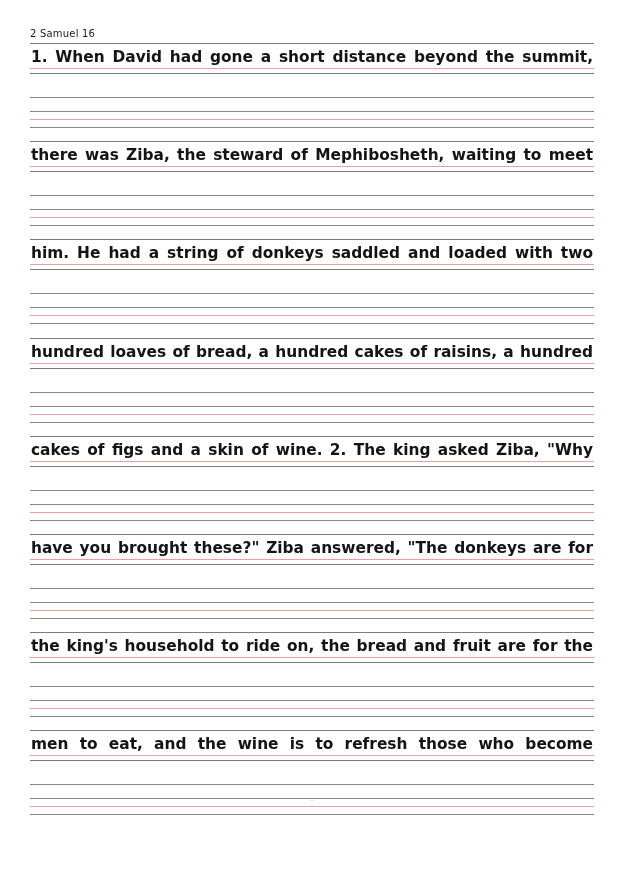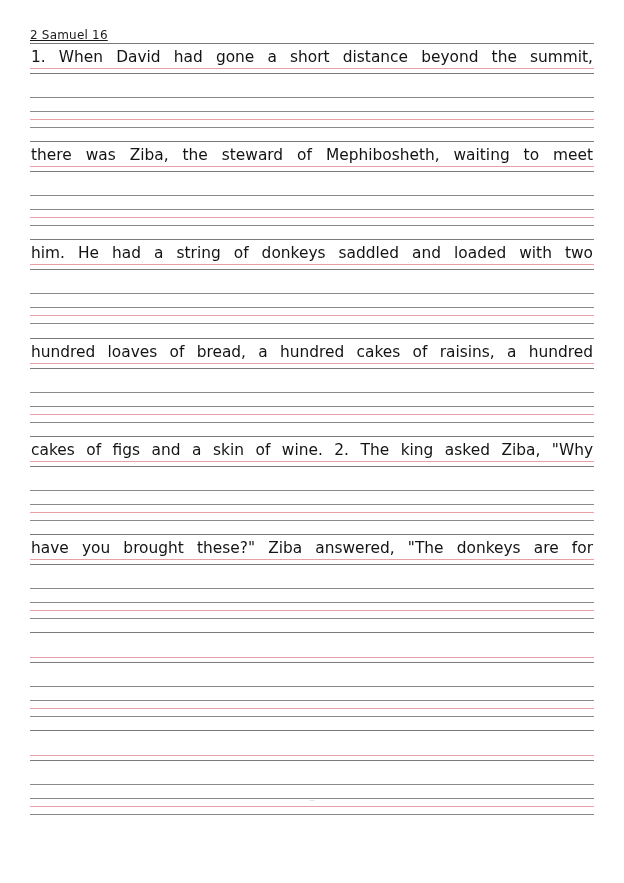--- a/index.html
+++ b/index.html
@@ -15,31 +15,31 @@
     width: 624px;
     height: 883px;
     background: #ffffff;
     overflow: hidden;
   }
   .sheet-header {
     position: absolute;
     left: 30px;
     top: 28px;
     font-family: "DejaVu Sans", sans-serif;
-    font-size: 12px;
+    font-size: 10px;
     color: #1a1a1a;
     letter-spacing: 0.2px;
     white-space: nowrap;
-    text-decoration: underline;
   }
   .rule-block {
     position: absolute;
     left: 0;
     width: 624px;
     height: 98px;
+    font-weight: bold;
   }
   .rule {
     position: absolute;
     left: 30px;
     width: 564px;
     height: 0;
   }
   .rule.gray {
     border-top: 1.6px solid #7b7b7b;
   }
@@ -170,27 +170,33 @@
         </div>
       </div>
       <div class="rule-block" style="top: 631.2px;">
         <div class="rule gray band-top"></div>
         <div class="rule pink band-base"></div>
         <div class="rule gray band-bottom"></div>
         <div class="rule gray-thin prac-1"></div>
         <div class="rule gray-thin prac-2"></div>
         <div class="rule pink prac-mid"></div>
         <div class="rule gray-thin prac-3"></div>
+        <div class="line-text">
+          <span>the king's household to ride on, the bread and fruit are for the</span>
+        </div>
       </div>
       <div class="rule-block" style="top: 729.4px;">
         <div class="rule gray band-top"></div>
         <div class="rule pink band-base"></div>
         <div class="rule gray band-bottom"></div>
         <div class="rule gray-thin prac-1"></div>
         <div class="rule gray-thin prac-2"></div>
         <div class="rule pink prac-mid"></div>
         <div class="rule gray-thin prac-3"></div>
+        <div class="line-text">
+          <span>men to eat, and the wine is to refresh those who become</span>
+        </div>
       </div>
     </div>
 
   <div class="footer-mark">..</div>
 
 </div>
 
 </body></html>

